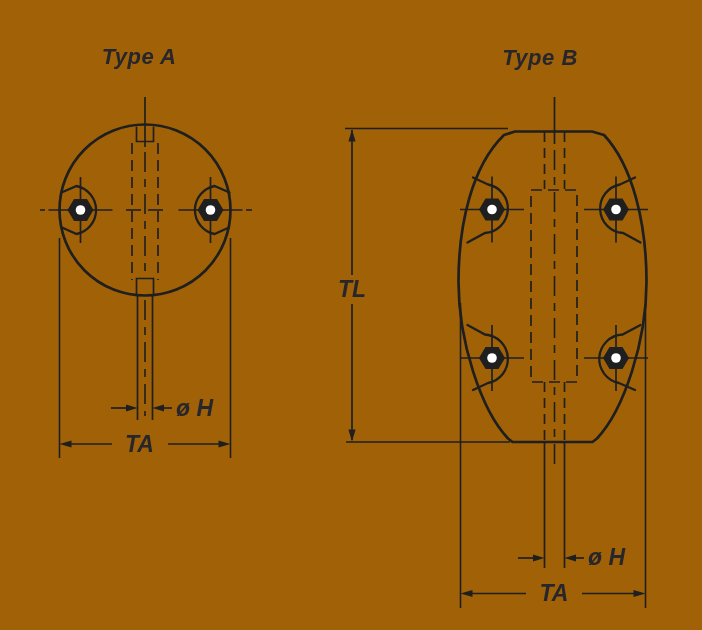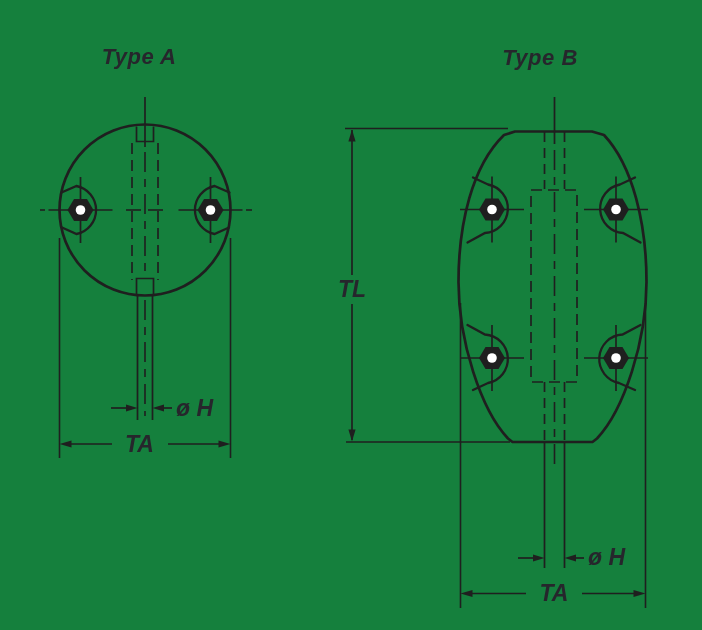--- a/index.html
+++ b/index.html
@@ -1,17 +1,17 @@
 <!DOCTYPE html>
 <html><head>
 <meta charset="utf-8">
 <style>
   html,body{margin:0;padding:0;background:#ffffff;}
   .stage{
-    width:702px;height:630px;background:#15803d;overflow:hidden;
+    width:702px;height:630px;background:#a16207;overflow:hidden;
     font-family:"Liberation Sans", sans-serif;
   }
   svg{display:block;}
   .outline{fill:none;stroke:#1f1f1f;stroke-width:2.7;stroke-linejoin:round;stroke-linecap:round;}
   .boss{fill:none;stroke:#1f1f1f;stroke-width:2.3;stroke-linecap:round;}
   .thin{fill:none;stroke:#1f1f1f;stroke-width:1.7;stroke-linecap:butt;}
   .xthin{fill:none;stroke:#1f1f1f;stroke-width:1.6;}
   .chain{fill:none;stroke:#1f1f1f;stroke-width:1.6;stroke-dasharray:20 7 8 7;}
   .dash{fill:none;stroke:#1f1f1f;stroke-width:1.7;stroke-dasharray:11 6;}
   .dash2{fill:none;stroke:#1f1f1f;stroke-width:1.7;stroke-dasharray:10 6;}

